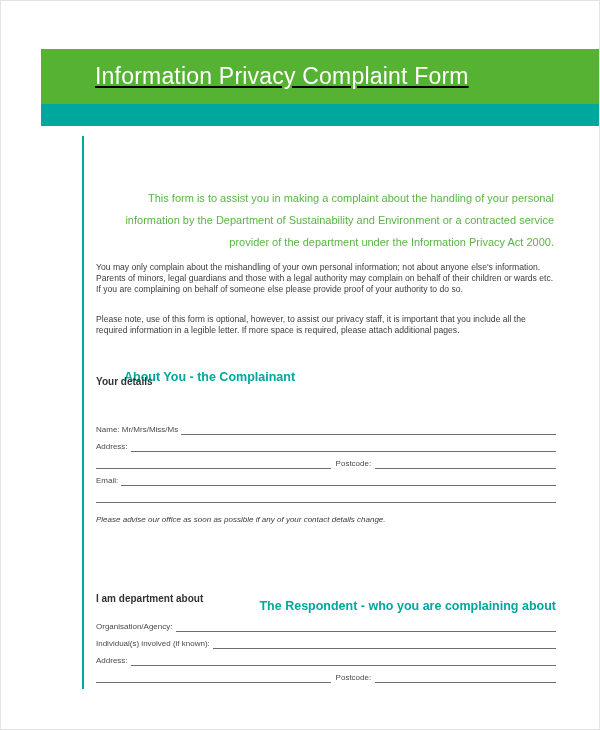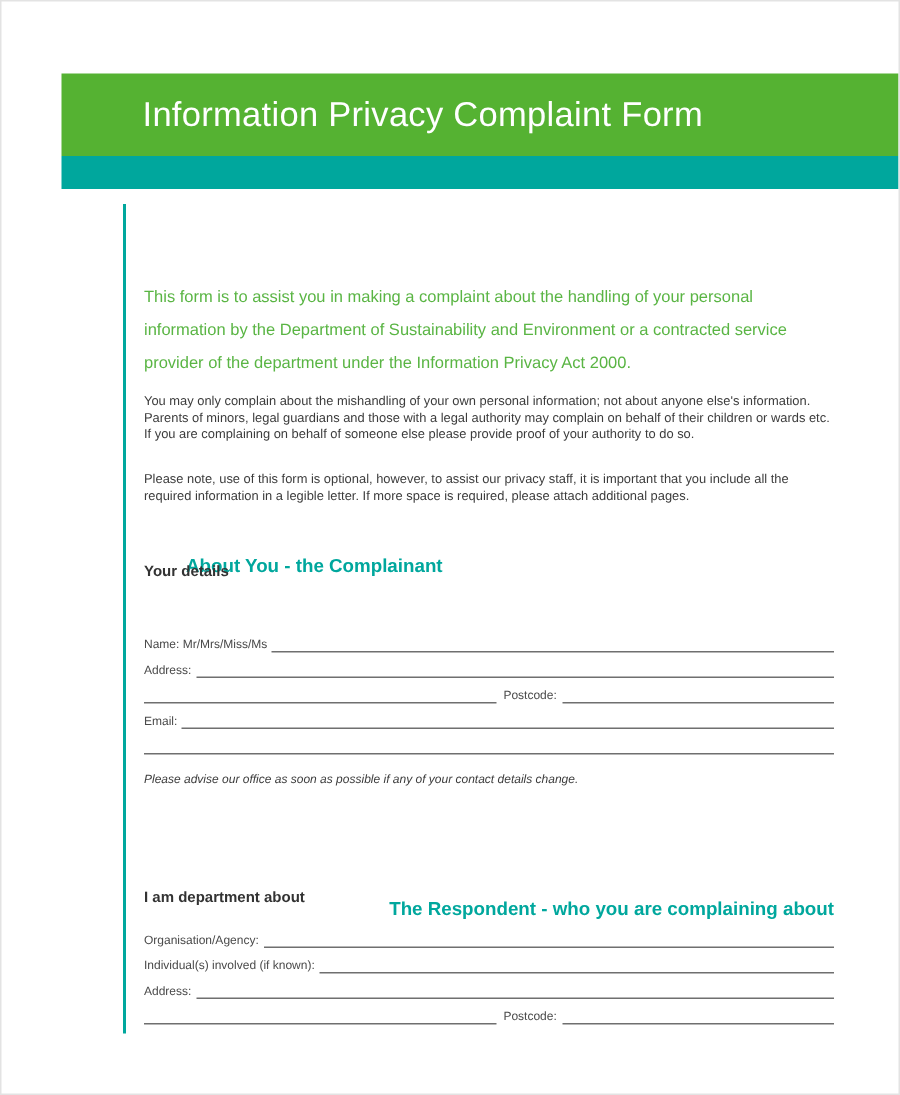--- a/index.html
+++ b/index.html
@@ -12,20 +12,21 @@
     box-sizing: border-box;
     font-family: "Liberation Sans", "DejaVu Sans", sans-serif;
     overflow: hidden;
   }
 
   
   .green-bar {
     position: absolute;
     left: 40px; right: 0; top: 48px; height: 55px;
     background: var(--green, #55b232);
+    text-decoration: underline;
   }
   .green-bar h1 {
     margin: 0;
     padding-left: 54px;
     line-height: 55px;
     font-size: 23px;
     font-weight: 400;
     color: #ffffff;
     letter-spacing: 0.2px;
   }
@@ -48,20 +49,21 @@
     width: 460px;
   }
   .content > * { position: absolute; left: 0; width: 100%; margin: 0; }
 
   .lead {
     top: 186px;
     color: var(--lead_green, #5ab544);
     font-size: 11px;
     line-height: 22px;
     width: 458px;
+    text-align: right;
   }
   .body-text {
     color: #3c3c3c;
     font-size: 8.6px;
     line-height: 11px;
     width: 458px;
   }
   .p1 { top: 261px; }
   .p2 { top: 313px; }
 

